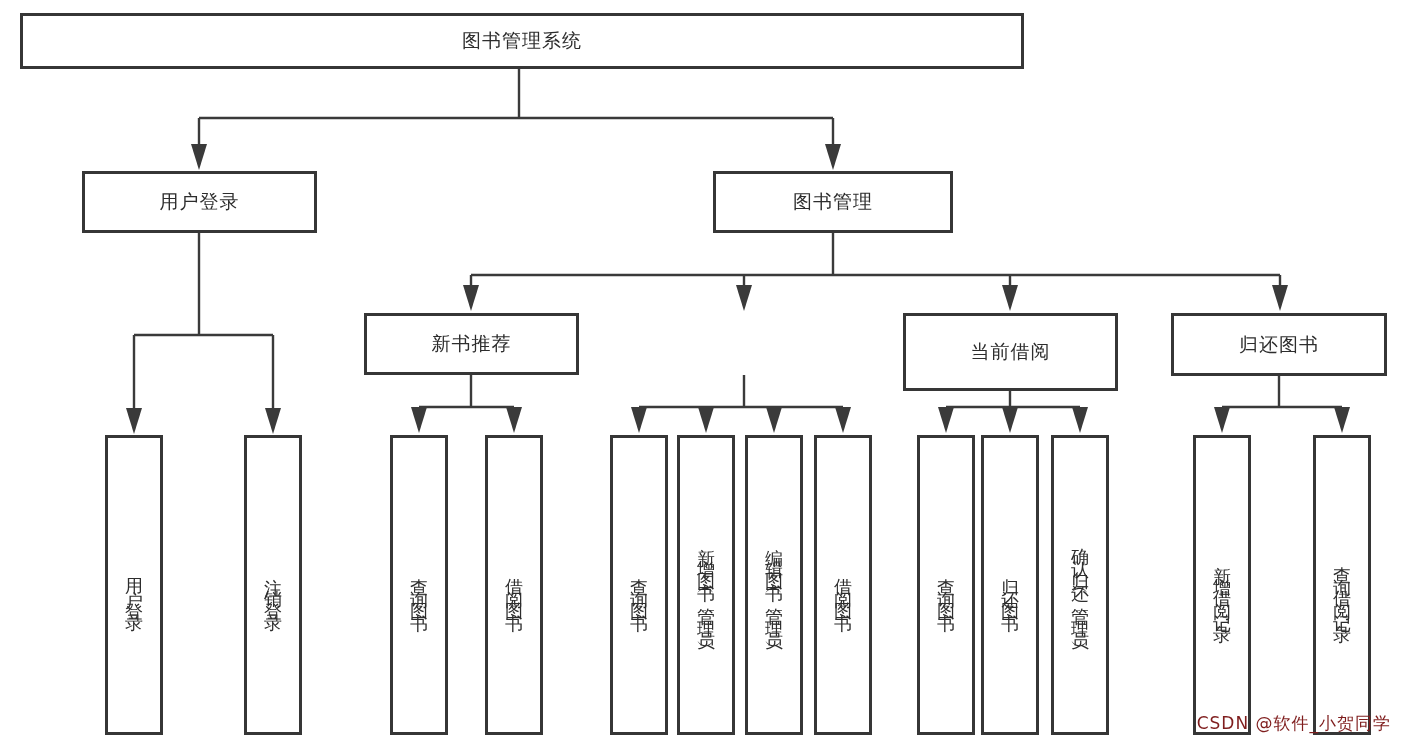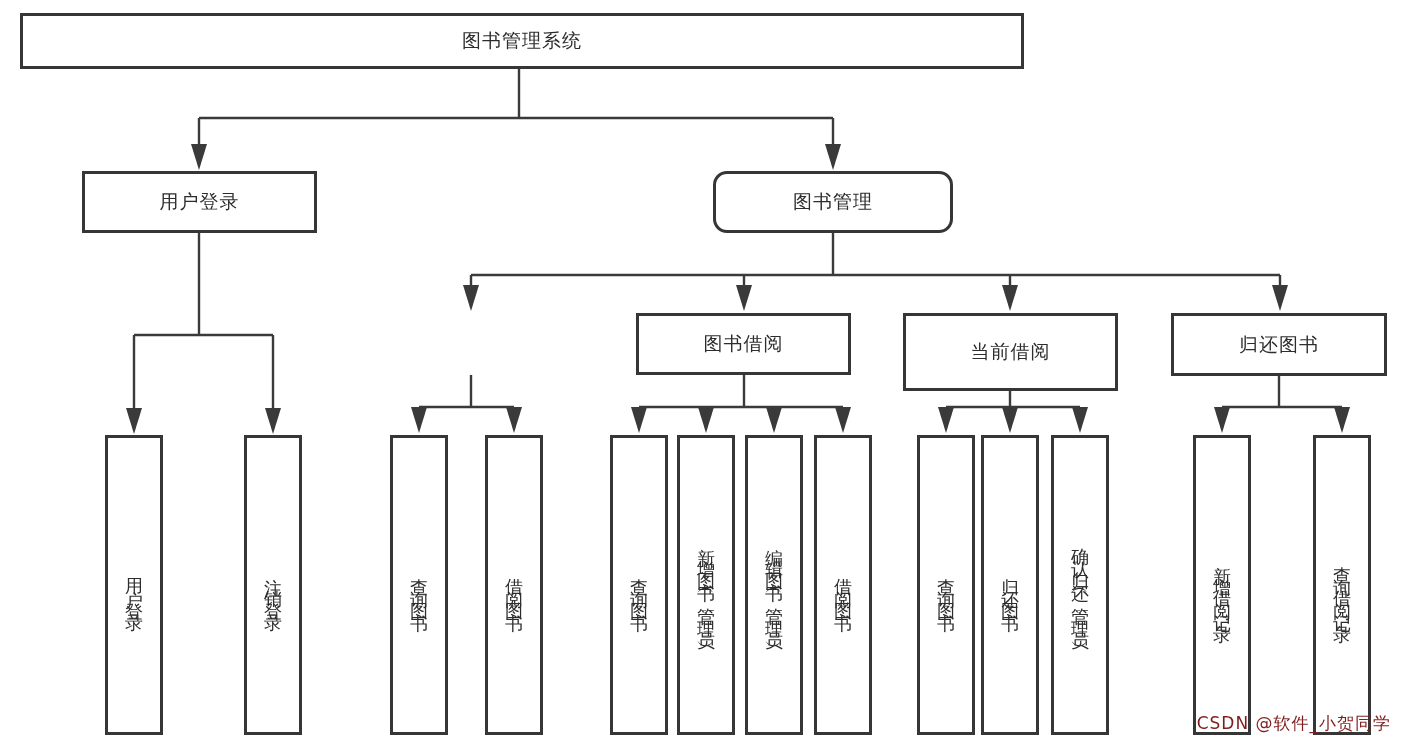--- a/index.html
+++ b/index.html
@@ -103,26 +103,26 @@
     </g>
   </svg>
 
   <div class="box hbox" style="left:20px; top:13px; width:1004px; height:56px;">
     <span class="lbl">图书管理系统</span>
   </div>
 
   <div class="box hbox" style="left:82px; top:171px; width:235px; height:62px;">
     <span class="lbl">用户登录</span>
   </div>
-  <div class="box hbox" style="left:713px; top:171px; width:240px; height:62px;border-radius:14px;">
+  <div class="box hbox" style="left:713px; top:171px; width:240px; height:62px;">
     <span class="lbl">图书管理</span>
   </div>
 
-  <div class="box hbox" style="left:636px; top:313px; width:215px; height:62px;">
-    <span class="lbl">图书借阅</span>
+  <div class="box hbox" style="left:364px; top:313px; width:215px; height:62px;">
+    <span class="lbl">新书推荐</span>
   </div>
   <div class="box hbox" style="left:903px; top:313px; width:215px; height:78px;">
     <span class="lbl">当前借阅</span>
   </div>
   <div class="box hbox" style="left:1171px; top:313px; width:216px; height:63px;">
     <span class="lbl">归还图书</span>
   </div>
 
   <div class="box vbox" style="left:105px; top:435px; width:58px; height:300px;">
     <span class="lbl">用户登录</span>

